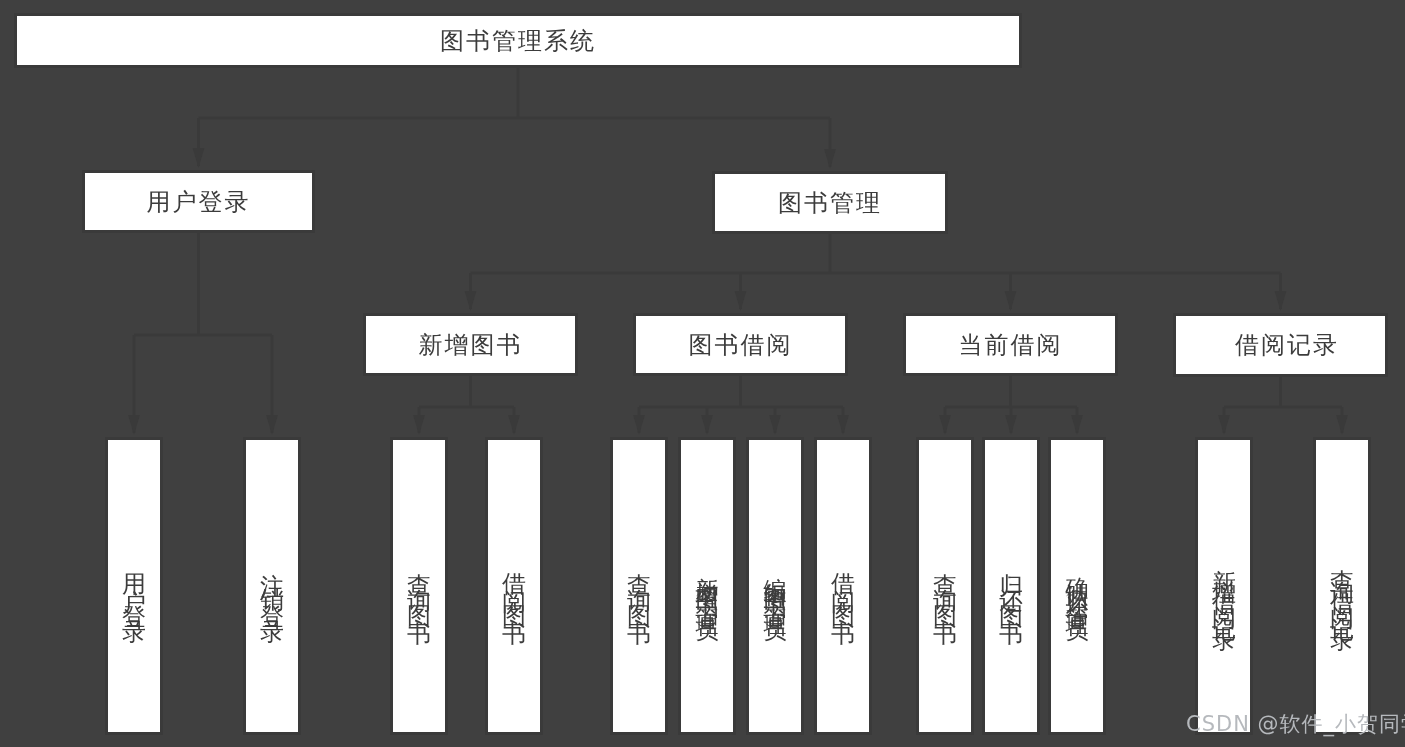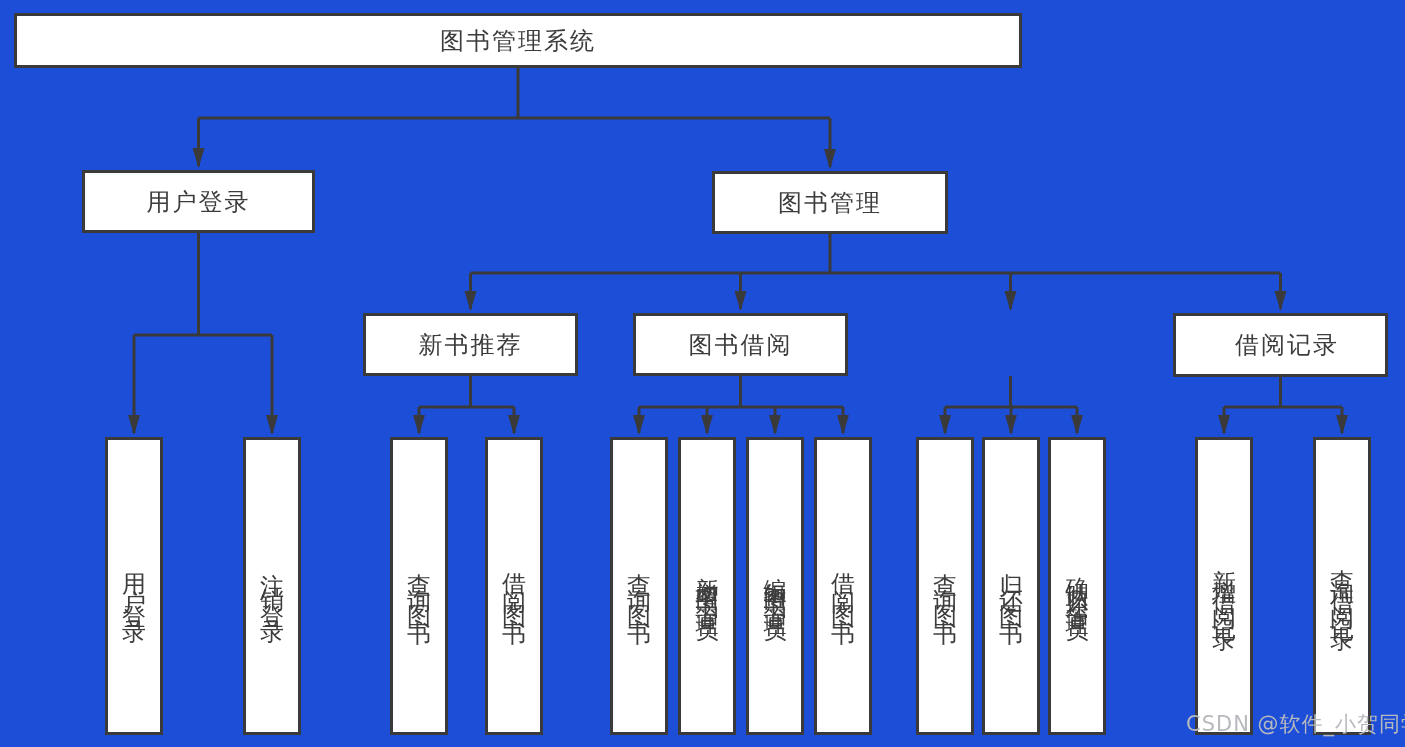--- a/index.html
+++ b/index.html
@@ -3,21 +3,21 @@
 <meta charset="utf-8">
 <style>
   * { box-sizing: border-box; }
   html, body { margin: 0; padding: 0; background: #ffffff; }
   body { font-family: "DejaVu Sans", "Liberation Sans", sans-serif; }
 
   .stage {
     position: relative;
     width: 1405px;
     height: 747px;
-    background: #1d4ed8;
+    background: #404040;
     overflow: hidden;
   }
 
   svg.wires { position: absolute; left: 0; top: 0; z-index: 1; }
 
   .node {
     position: absolute;
     background: #ffffff;
     border: 3px solid #3a3a3a;
     color: #3c3c3c;
@@ -94,22 +94,23 @@
         <line x1="1342" y1="407" x2="1342" y2="433"></line>
       </g>
     </g>
   </svg>
 
   <div class="node hbox" style="left:14px; top:13px; width:1008px; height:55px;">图书管理系统</div>
 
   <div class="node hbox" style="left:82px; top:170px; width:233px; height:63px;">用户登录</div>
   <div class="node hbox" style="left:712px; top:171px; width:236px; height:63px;text-align:center;">图书管理</div>
 
-  <div class="node hbox" style="left:363px; top:313px; width:215px; height:63px;">新书推荐</div>
+  <div class="node hbox" style="left:363px; top:313px; width:215px; height:63px;">新增图书</div>
   <div class="node hbox" style="left:633px; top:313px; width:215px; height:63px;">图书借阅</div>
+  <div class="node hbox" style="left:903px; top:313px; width:215px; height:63px;">当前借阅</div>
   <div class="node hbox" style="left:1173px; top:313px; width:215px; height:64px;padding-left:13px;">借阅记录</div>
 
   <div class="node vbox sp-lg" style="left:105px; top:437px; width:58px; height:298px;">
     <span>用户登录</span>
   </div>
   <div class="node vbox sp-lg" style="left:243px; top:437px; width:58px; height:298px;">
     <span>注销登录</span>
   </div>
 
   <div class="node vbox sp-lg" style="left:390px; top:437px; width:58px; height:298px;">

